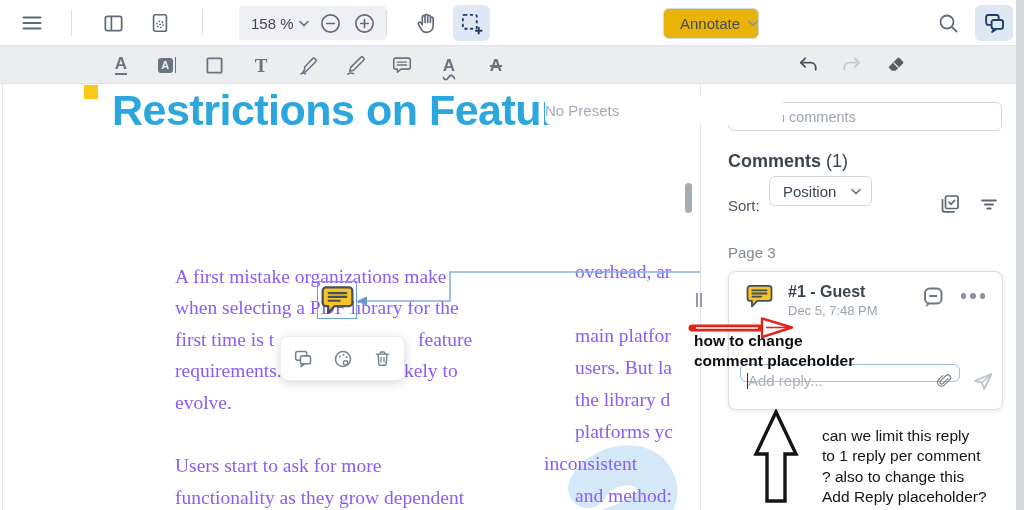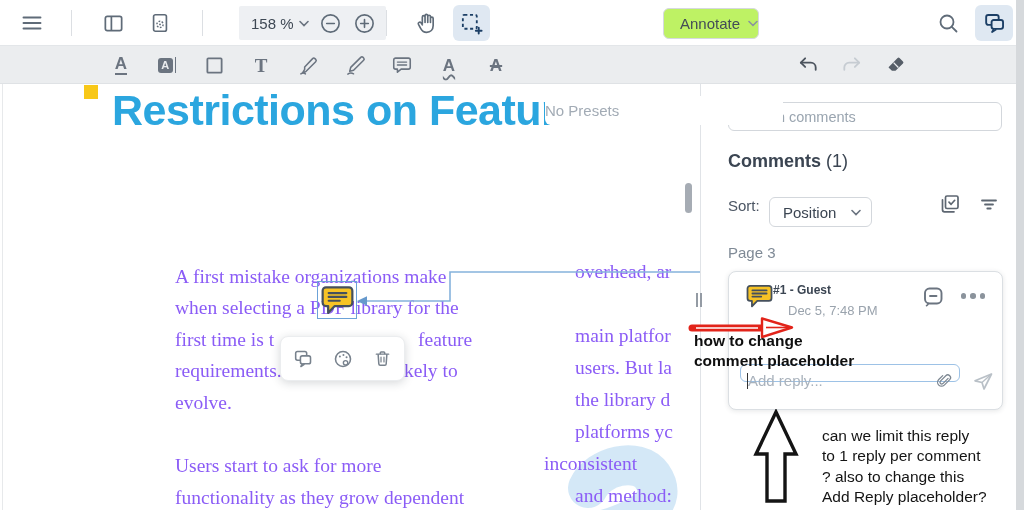--- a/index.html
+++ b/index.html
@@ -15,21 +15,21 @@
   
   .row1 { position:absolute; left:0; top:0; width:1024px; height:46px; background:#fff; border-bottom:1px solid #e3e6e9; z-index:20; }
   .ibtn { position:absolute; display:flex; align-items:center; justify-content:center;
           background:transparent; border:none; color:#5f6b78; cursor:pointer; border-radius:6px; }
   .vdiv { position:absolute; top:10px; width:1px; height:26px; background:#dcdfe3; }
   .zoom-group { position:absolute; left:221px; top:6px; width:147px; height:34px; background:#eef0f3; border-radius:2px;
                 display:flex; align-items:center;margin-left:18px; }
   .zoom-level { display:flex; align-items:center; gap:5px; border:none; background:transparent; cursor:pointer;
                 font-size:15px; color:#3e4854; padding:0 6px 0 12px; height:100%; }
   .active-tool { background:#dfe8f2; color:#1c3f66; }
-  .annotate-btn { position:absolute; left:663px; top:8px; width:96px; height:31px; background:#bef264;
+  .annotate-btn { position:absolute; left:663px; top:8px; width:96px; height:31px; background:#eab308;
                   border:1px solid #d5d9de; border-radius:6px; display:flex; align-items:center; justify-content:center;
                   gap:8px; font-size:15px; color:#444c57; cursor:pointer;padding-left:16px; }
 
   
   .row2 { position:absolute; left:0; top:46px; width:1024px; height:38px; background:#ebedef; border-bottom:1px solid #dfe2e5; z-index:20; }
   .t2btn { position:absolute; top:4px; width:30px; height:30px; display:flex; align-items:center; justify-content:center;
            background:transparent; border:none; color:#6b7480; cursor:pointer; }
   .glyph { font-size:17px; font-weight:700; color:#6b7480; line-height:1; }
   .glyph-underline { border-bottom:2px solid #6b7480; padding-bottom:1px; }
   .glyph-squiggle { text-decoration: underline; text-decoration-style: wavy; text-decoration-thickness:1.5px; text-underline-offset:3px; }
@@ -66,31 +66,31 @@
   .resize-handle i { width:2px; height:14px; background:#949ba4; display:block; }
 
   
   .sidebar { position:absolute; left:701px; top:84px; width:315px; height:426px; background:#fff; z-index:9; }
   .search-input { position:absolute; left:27px; top:18px; width:274px; height:29px; border:1px solid #d3d7dc; border-radius:6px;
                   padding:0 10px; font-size:14.5px; color:#3b4552; outline:none; background:#fff; }
   .search-input::placeholder { color:#9aa5b0; }
   .comments-title { position:absolute; left:27px; top:67px; font-size:18px; font-weight:700; color:#3b4552; }
   .comments-title .count { font-weight:400; margin-left:5px; }
   .sort-label { position:absolute; left:27px; top:113px; font-size:15px; color:#4b5563; }
-  .sort-dd { position:absolute; left:68px; top:113px; width:103px; height:30px; background:#fff; border:1px solid #d3d7dc;
+  .sort-dd { position:absolute; left:68px; top:92px; width:103px; height:30px; background:#fff; border:1px solid #d3d7dc;
              border-radius:6px; display:flex; align-items:center; justify-content:space-between; padding:0 10px 0 13px;
              font-size:15px; color:#3b4552; cursor:pointer; }
   .side-ibtn { position:absolute; top:106px; width:28px; height:28px; display:flex; align-items:center; justify-content:center;
                background:none; border:none; color:#5d6671; cursor:pointer; }
   .page-label { position:absolute; left:27px; top:160px; font-size:15px; color:#7f8a96; }
 
   .card { position:absolute; left:27px; top:187px; width:275px; height:139px; background:#fff; border:1px solid #dbdfe3;
           border-radius:8px; box-shadow:0 1px 5px rgba(40,50,60,0.12); }
   .card .note-ic { position:absolute; left:17px; top:12px; }
-  .card .author { position:absolute; left:44px; top:11px; font-size:12px; font-weight:700; color:#3b4552; }
+  .card .author { position:absolute; left:59px; top:11px; font-size:16px; font-weight:700; color:#3b4552; }
   .card .time { position:absolute; left:59px; top:31px; font-size:13px; color:#9aa3ad; }
   .collapse-btn { position:absolute; left:189px; top:10px; width:30px; height:28px; background:none; border:none; color:#6b7480; cursor:pointer;
                   display:flex; align-items:center; justify-content:center; }
   .dots-btn { position:absolute; left:226px; top:10px; width:36px; height:28px; background:none; border:none; cursor:pointer;
               display:flex; align-items:center; justify-content:center; gap:4px; }
   .dots-btn i { width:5.5px; height:5.5px; border-radius:50%; background:#8b939c; display:block; }
   .card .body { position:absolute; left:59px; top:49px; font-size:15.5px; color:#4c5661; }
   .reply-wrap { position:absolute; left:11px; top:92px; width:220px; height:18px; border:1.5px solid #9dc2e6; border-radius:6px; background:#fff; }
   .reply-input { position:absolute; left:7px; top:1px; width:180px; height:29px; border:none; outline:none; font-size:15px; color:#3b4552; background:transparent; }
   .reply-input::placeholder { color:#a9b2bc; }

